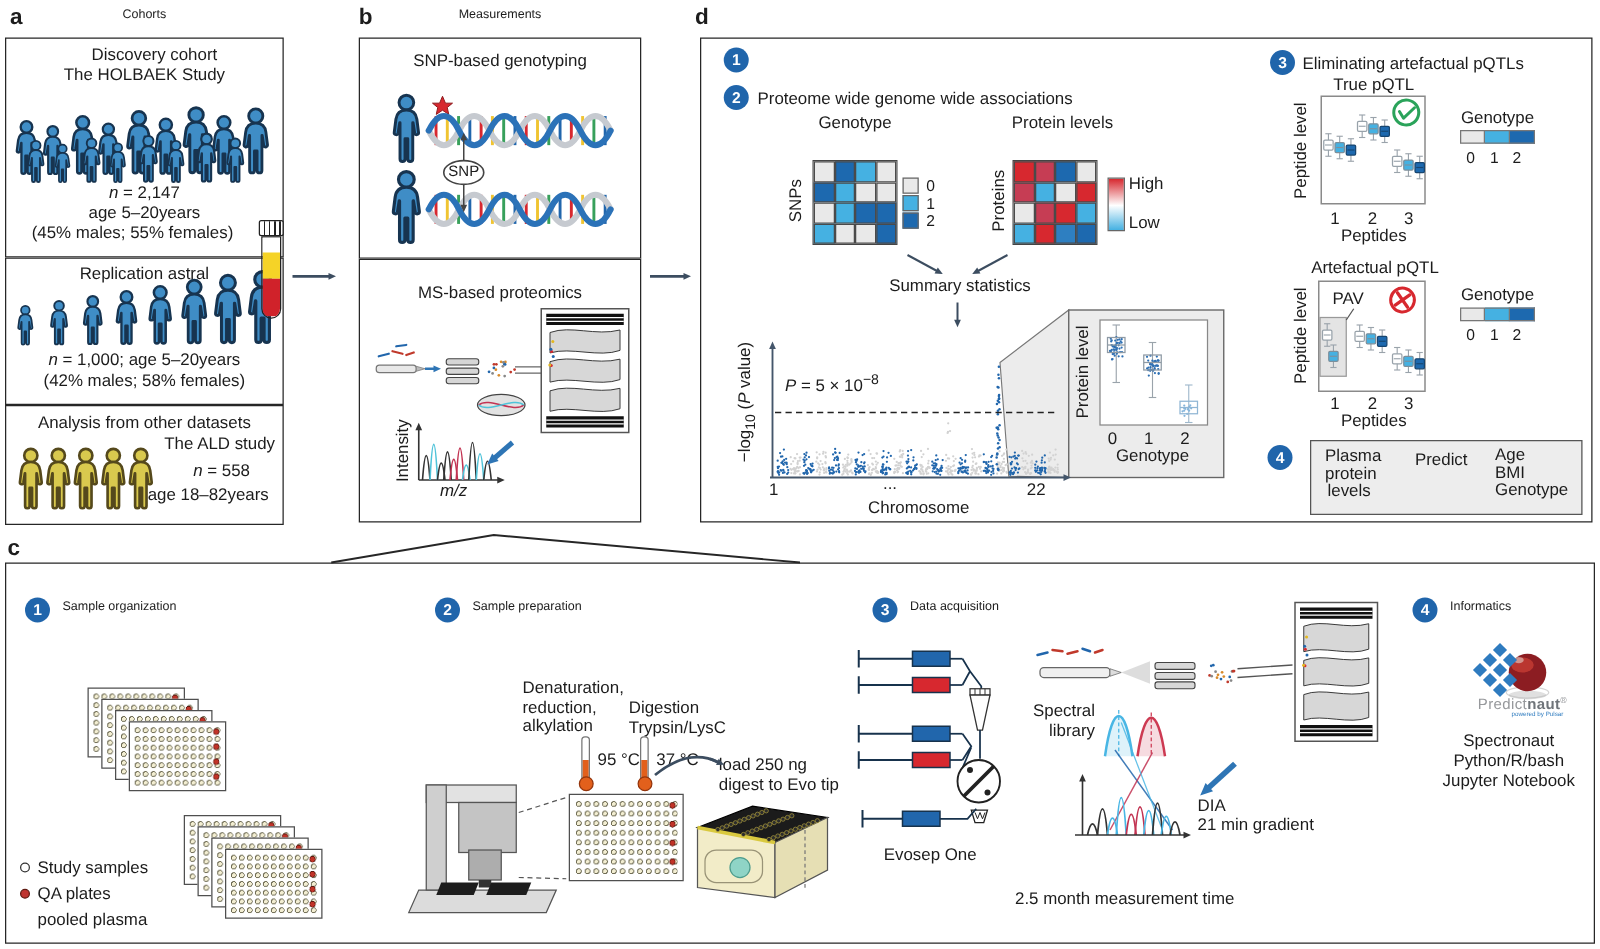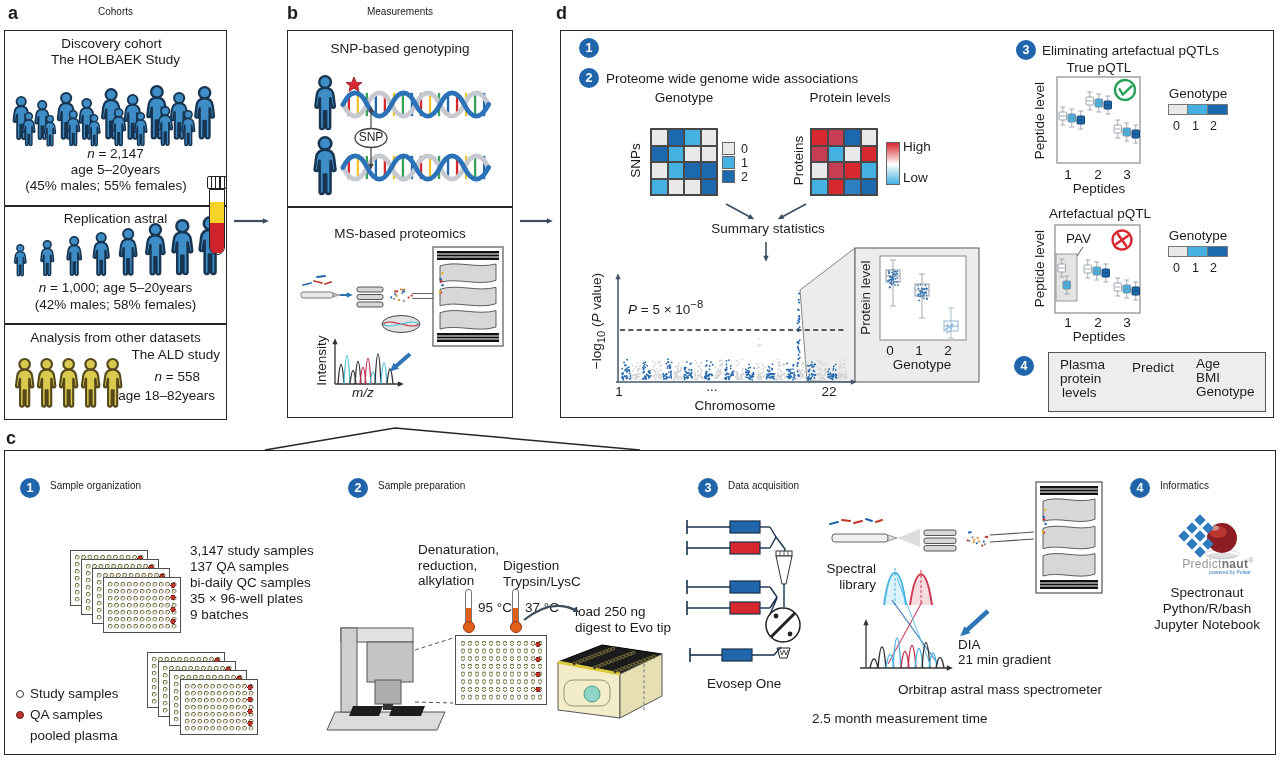--- a/index.html
+++ b/index.html
@@ -73,21 +73,21 @@
     </defs>
   </svg>
 
   <span class="abs pl" style="left:8px;top:3px">a</span>
   <span class="abs t15 ctr" style="left:4px;top:6px;width:223px">Cohorts</span>
 
   <div class="box" style="left:4px;top:30px;width:223px;height:176px"></div>
   <div class="box" style="left:4px;top:206px;width:223px;height:118px"></div>
   <div class="box" style="left:4px;top:324px;width:223px;height:96px"></div>
 
-  <span class="abs t ctr" style="left:4px;top:36px;width:215px">Discovery cohort</span>
+  <span class="abs t ctr" style="left:16px;top:36px;width:215px">Discovery cohort</span>
   <span class="abs t ctr" style="left:8px;top:52px;width:215px">The HOLBAEK Study</span>
   <span class="abs t ctr" style="left:8px;top:146px;width:215px"><i>n</i><span> = 2,147</span></span>
   <span class="abs t ctr" style="left:8px;top:162px;width:215px">age 5–20years</span>
   <span class="abs t ctr" style="left:6px;top:178px;width:200px">(45% males; 55% females)</span>
 
   <span class="abs t ctr" style="left:8px;top:211px;width:215px">Replication astral</span>
   <span class="abs t ctr" style="left:8px;top:280px;width:215px"><i>n</i><span> = 1,000; age 5–20years</span></span>
   <span class="abs t ctr" style="left:8px;top:297px;width:215px">(42% males; 58% females)</span>
 
   <span class="abs t ctr" style="left:8px;top:330px;width:215px">Analysis from other datasets</span>
@@ -1417,27 +1417,20 @@
       <div class="redcol"></div>
     </div>
   <div class="plate" style="left:92px;top:568px;width:78px;height:56px">
       <div class="wells"></div>
       <div class="redcol"></div>
     </div>
   <div class="plate" style="left:103px;top:577px;width:78px;height:56px">
       <div class="wells"></div>
       <div class="redcol"></div>
     </div>
-  <div class="abs t" style="left:190px;top:543px;line-height:1.18">
-    <div>3,147 study samples</div>
-      <div>137 QA samples</div>
-      <div>bi-daily QC samples</div>
-      <div>35 × 96-well plates</div>
-      <div>9 batches</div>
-  </div>
 
   <div class="plate" style="left:147px;top:652px;width:78px;height:56px">
       <div class="wells"></div>
       <div class="redcol"></div>
     </div>
   <div class="plate" style="left:158px;top:661px;width:78px;height:56px">
       <div class="wells"></div>
       <div class="redcol"></div>
     </div>
   <div class="plate" style="left:169px;top:670px;width:78px;height:56px">
@@ -1445,21 +1438,21 @@
       <div class="redcol"></div>
     </div>
   <div class="plate" style="left:180px;top:679px;width:78px;height:56px">
       <div class="wells"></div>
       <div class="redcol"></div>
     </div>
 
   <div class="mk" style="left:16px;top:690px;border:1.6px solid #333;background:#fff"></div>
   <span class="abs t" style="left:30px;top:686px">Study samples</span>
   <div class="mk" style="left:16px;top:711px;border:1.4px solid #5f1b12;background:#bf3430"></div>
-  <span class="abs t" style="left:30px;top:707px">QA samples</span>
+  <span class="abs t" style="left:30px;top:707px">QA plates</span>
   <span class="abs t" style="left:30px;top:728px">pooled plasma</span>
 
   <div class="abs t" style="left:418px;top:542px;line-height:1.16">
     <div>Denaturation,</div>
       <div>reduction,</div>
       <div>alkylation</div>
   </div>
   <div class="abs t" style="left:503px;top:558px;line-height:1.16">
     <div>Digestion</div>
       <div>Trypsin/LysC</div>
@@ -1685,21 +1678,20 @@
       <polygon points="956.1396746187041,186.3275685284508 960.4683240480704,176.37167484090838 966.4618386425775,182.96454089486622" fill="#2e75b5"></polygon>
     </svg>
 
   <span class="abs t" style="left:707px;top:676px">Evosep One</span>
   <div class="abs t rt" style="left:806px;top:561px;width:70px;line-height:1.2">
     <div>Spectral</div>
       <div>library</div>
   </div>
   <span class="abs t" style="left:958px;top:637px">DIA</span>
   <span class="abs t" style="left:958px;top:652px">21 min gradient</span>
-  <span class="abs t ctr" style="left:850px;top:682px;width:300px">Orbitrap astral mass spectrometer</span>
   <span class="abs t" style="left:812px;top:711px">2.5 month measurement time</span>
 
   <span class="abs ctr" style="left:1160px;top:557px;width:116px;font-size:12px;color:#97999c;letter-spacing:0.3px"><span>Predict</span><b style="color:#70757a">naut</b><sup style="font-size:7px">®</sup></span>
   <span class="abs ctr" style="left:1190px;top:570px;width:80px;font-size:5px;color:#2e7bbf">powered by Pulsar</span>
   <div class="abs t ctr" style="left:1127px;top:585px;width:160px;line-height:1.18">
     <div>Spectronaut</div>
       <div>Python/R/bash</div>
       <div>Jupyter Notebook</div>
   </div>
 

